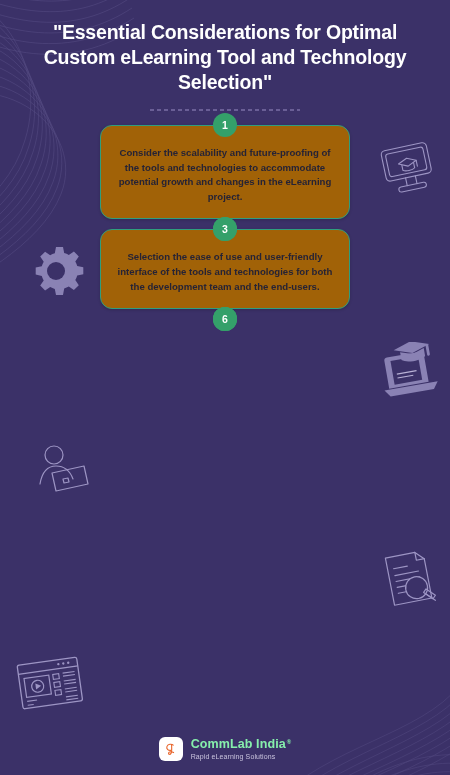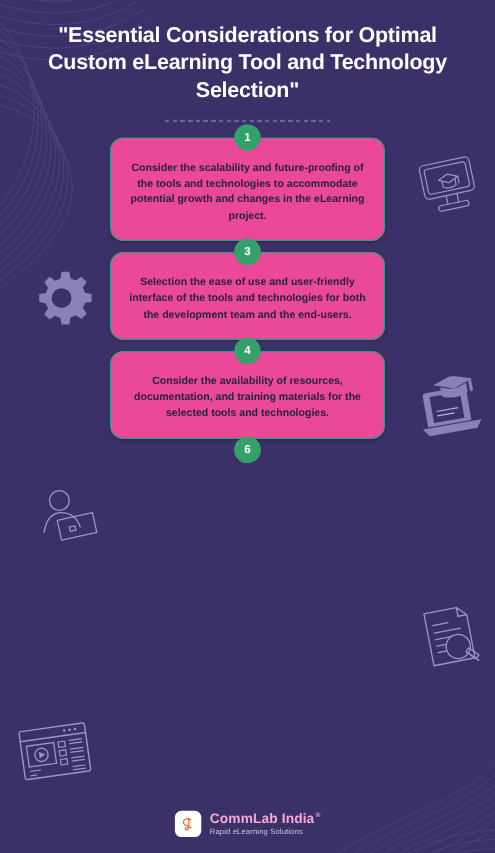--- a/index.html
+++ b/index.html
@@ -32,21 +32,21 @@
   .title-rule {
     width:150px; height:2px; margin:14px auto 0;
     background:repeating-linear-gradient(to right,#6a5f96 0 4px,transparent 4px 7px);
   }
 
   
   .cards { position:relative; z-index:3; margin-top:14px; }
   .card-wrap { position:relative; padding:0 100px; margin-bottom:10px; }
   .card {
     position:relative;
-    background:#ec4899;
+    background:#a16207;
     border:1.5px solid #2f9e7e;
     border-radius:12px;
     padding:20px 14px 14px;
     min-height:79px;
     display:flex; align-items:flex-start; justify-content:center;
     box-shadow:0 1px 3px rgba(0,0,0,.18);
   }
   .card-text {
     color:#262335;
     font-size:9.6px;
@@ -84,21 +84,21 @@
   }
   .logo-mark {
     width:24px; height:24px; border-radius:6px;
     background:#ffffff;
     display:flex; align-items:center; justify-content:center;
     flex:0 0 auto;
   }
   .logo-mark svg { width:17px; height:17px; display:block; }
   .logo-text { line-height:1; }
   .logo-name {
-    color:#f9a8d4; font-size:12.5px; font-weight:bold; letter-spacing:.1px;
+    color:#86efac; font-size:12.5px; font-weight:bold; letter-spacing:.1px;
     display:flex; align-items:flex-start;
   }
   .logo-reg { font-size:6px; margin-left:1px; position:relative; top:1px; }
   .logo-tag { color:#c9c3dd; font-size:7px; margin-top:3px; letter-spacing:.1px; }
 </style>
 </head>
 <body>
 
 <div class="bg-wave bg-wave-tl">
   <svg viewBox="0 0 260 330" preserveAspectRatio="none">
@@ -262,23 +262,20 @@
 
   <div class="card-wrap">
     <div class="badge">3</div>
     <div class="card">
       <div class="card-text">Selection the ease of use and user-friendly interface of the tools and technologies for both the development team and the end-users.</div>
     </div>
   </div>
 
   <div class="card-wrap">
     <div class="badge">4</div>
-    <div class="card">
-      <div class="card-text">Consider the availability of resources, documentation, and training materials for the selected tools and technologies.</div>
-    </div>
   </div>
 
   <div class="card-wrap">
     <div class="badge">5</div>
   </div>
 
   <div class="card-wrap">
     <div class="badge">6</div>
   </div>
 

